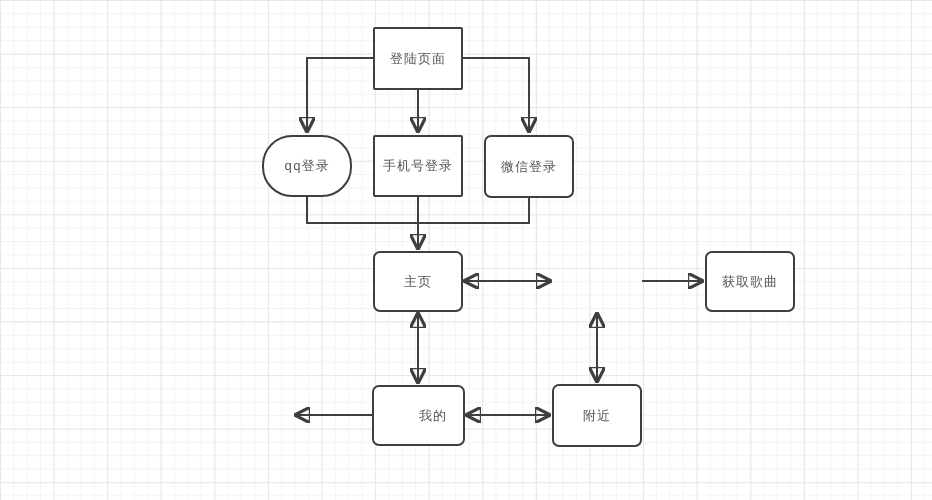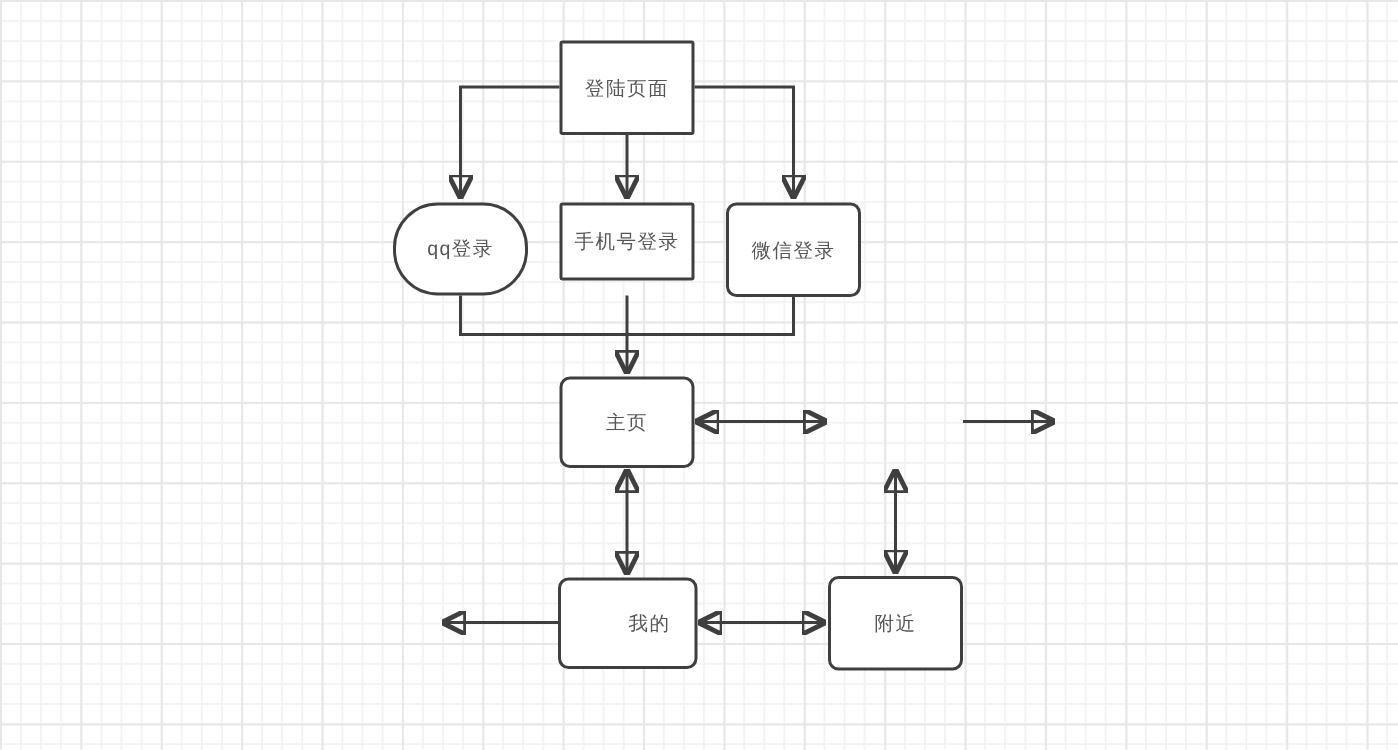--- a/index.html
+++ b/index.html
@@ -35,21 +35,21 @@
     box-sizing: border-box;
     background: #ffffff;
     border: 2px solid #3f3f3f;
     display: flex;
     align-items: center;
     justify-content: center;
     font-size: 13px;
     color: #555555;
     letter-spacing: 1px;
   }
-  .node.rect    { border-radius: 2px; }
+  .node.rect    { border-radius: 2px; font-family: Liberation Mono, monospace; }
   .node.rounded { border-radius: 7px; }
 </style>
 </head>
 <body>
 
 <div class="canvas">
 
   <svg class="connectors" viewBox="0 0 932 500" xmlns="http://www.w3.org/2000/svg">
     <defs>
       <marker id="arr" viewBox="0 0 10 10" refX="9" refY="5" markerWidth="8" markerHeight="8" orient="auto-start-reverse">
@@ -81,33 +81,36 @@
   </svg>
 
   <div class="node rect" style="left:373px; top:27px; width:90px; height:63px;">
     <span>登陆页面</span>
   </div>
 
   <div class="node rect" style="left:262px; top:135px; width:90px; height:62px;border-radius:30px;">
     <span>qq登录</span>
   </div>
 
-  <div class="node rect" style="left:373px; top:135px; width:90px; height:52px;">
+  <div class="node rect" style="left:373px; top:135px; width:90px; height:62px;">
     <span>手机号登录</span>
   </div>
 
   <div class="node rounded" style="left:484px; top:135px; width:90px; height:63px;text-align:right;">
     <span>微信登录</span>
   </div>
 
   <div class="node rounded" style="left:373px; top:251px; width:90px; height:61px;">
     <span>主页</span>
   </div>
 
 
+  <div class="node rounded" style="left:705px; top:251px; width:90px; height:61px;">
+    <span>获取歌曲</span>
+  </div>
 
 
   <div class="node rounded" style="left:372px; top:385px; width:93px; height:61px;padding-left:29px;">
     <span>我的</span>
   </div>
 
   <div class="node rounded" style="left:552px; top:384px; width:90px; height:63px;">
     <span>附近</span>
   </div>
 

